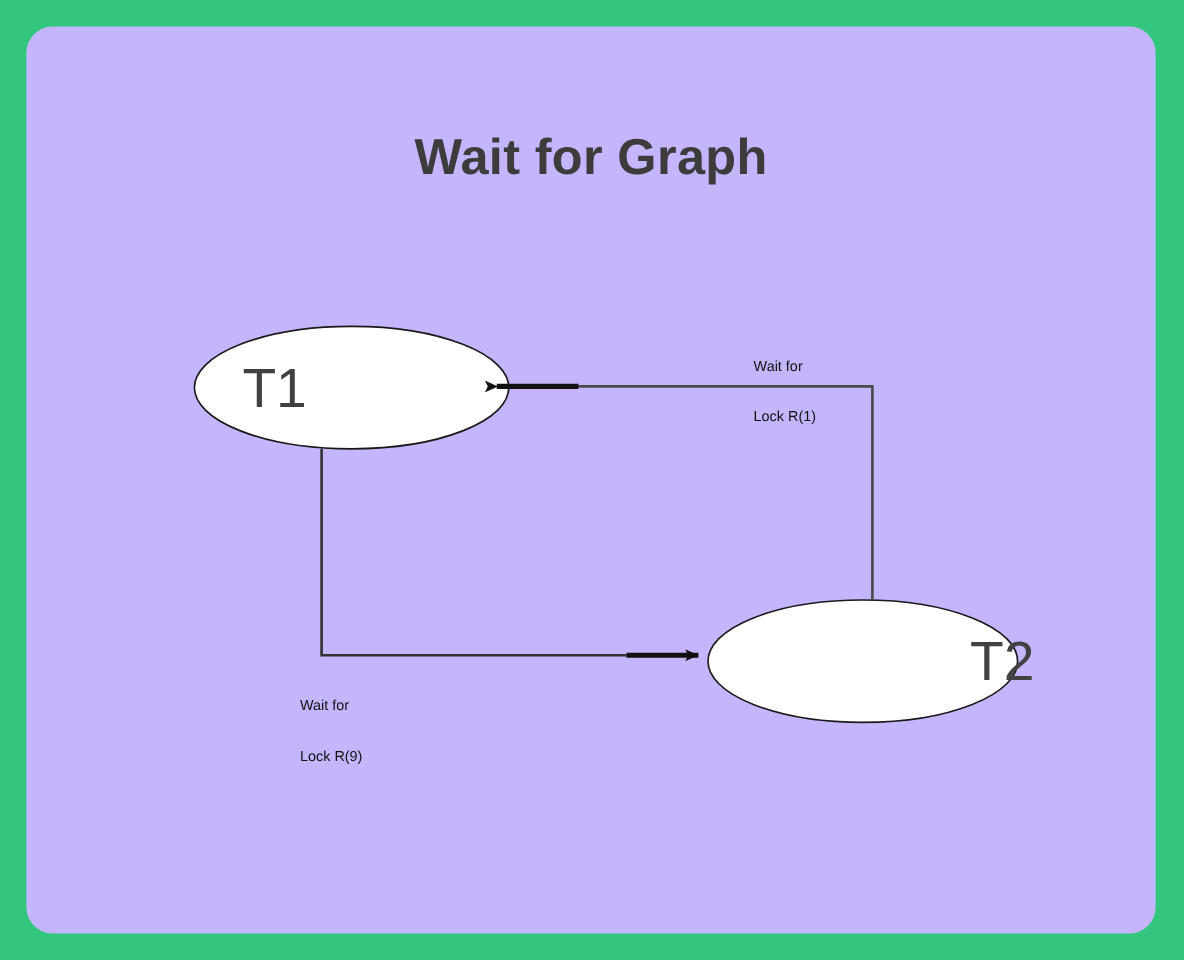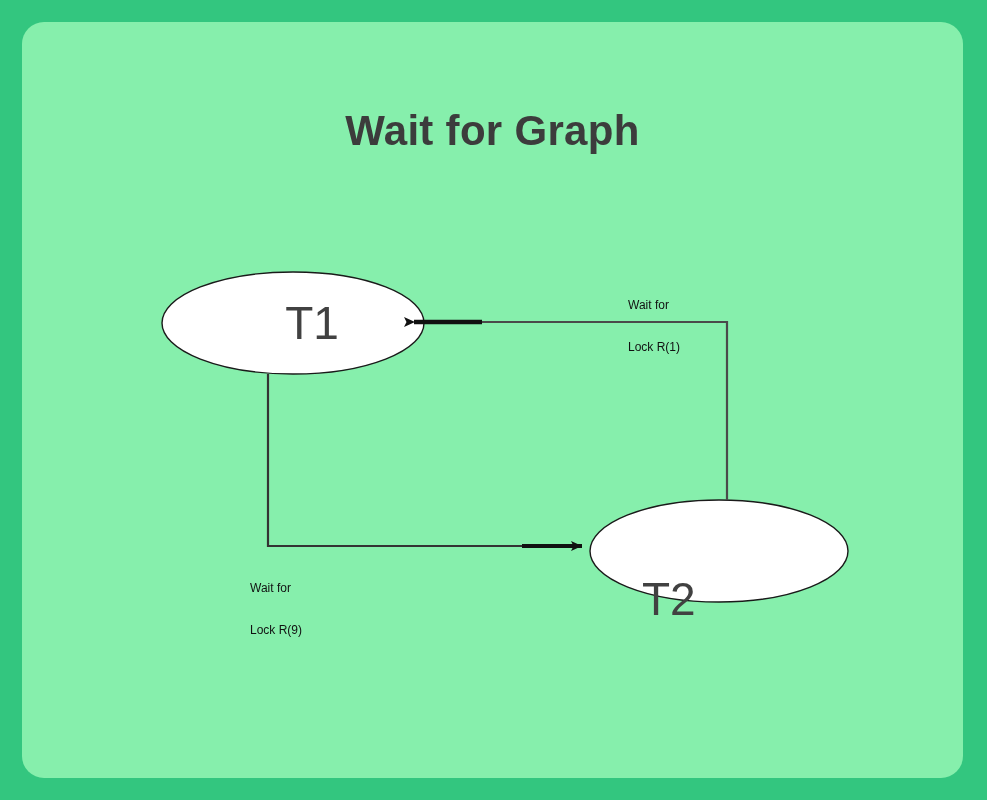--- a/index.html
+++ b/index.html
@@ -18,21 +18,21 @@
     width: 987px;
     height: 800px;
     background: #33c67f;
   }
   #card {
     position: absolute;
     left: 22px;
     top: 22px;
     width: 941px;
     height: 756px;
-    background: #86efac;
+    background: #c4b5fd;
     border-radius: 22px;
   }
   #title {
     position: absolute;
     left: 0;
     top: 88px;
     width: 941px;
     text-align: center;
     font-size: 42px;
     font-weight: bold;
@@ -52,28 +52,27 @@
     color: #414141;
     font-size: 46px;
     font-weight: 400;
     line-height: 1;
     white-space: nowrap;
   }
   #label-t1 {
     left: 180px;
     top: 278px;
     width: 220px;
-    text-align: center;
+    text-align: left;
   }
   #label-t2 {
     left: 620px;
     top: 506px;
     width: 220px;
-    text-align: left;
-    margin-top: 48px;
+    text-align: right;
   }
   .edge-label {
     position: absolute;
     color: #111111;
     font-size: 12px;
     line-height: 21px;
     white-space: pre-line;
   }
   #edge-label-r1 {
     left: 606px;

